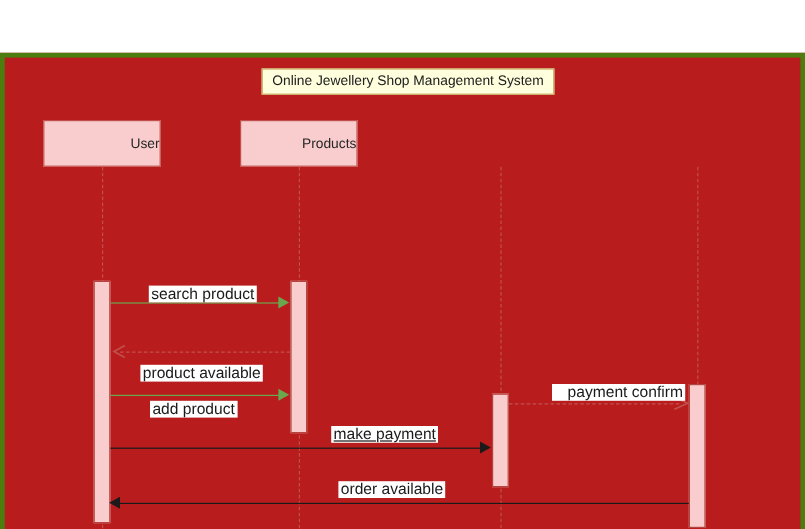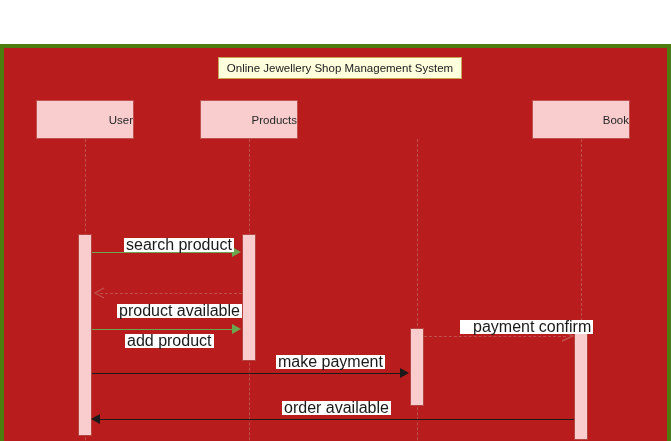--- a/index.html
+++ b/index.html
@@ -105,42 +105,39 @@
   
   .arrow-open {
     position: absolute;
     overflow: visible;
   }
 
   
   .msg-label {
     position: absolute;
     background: #ffffff;
-    font-size: 16px;
+    font-size: 13px;
     color: #1a1a1a;
     line-height: 14px;
     padding: 0 2px;
     white-space: nowrap;
   }
 </style>
 </head>
 <body>
 
 <div id="canvas">
 
   <div class="diagram-title">Online Jewellery Shop Management System</div>
 
   <div class="lifeline-head" style="left:32px;  top:52px;">
     <span>User</span>
   </div>
   <div class="lifeline-head" style="left:196px; top:52px;">
     <span>Products</span>
-  </div>
-  <div class="lifeline-head" style="left:528px; top:52px;">
-    <span>Book</span>
   </div>
 
   <div class="lifeline-stem" style="left:81px;"></div>
   <div class="lifeline-stem" style="left:245px;"></div>
   <div class="lifeline-stem" style="left:413px;"></div>
   <div class="lifeline-stem" style="left:577px;"></div>
 
   <div class="activation" style="left:74px;  top:186px; height:202px;"></div>
   <div class="activation" style="left:238px; top:186px; height:127px;"></div>
   <div class="activation" style="left:406px; top:280px; height:78px;"></div>
@@ -161,19 +158,19 @@
   <div class="msg-label" style="left:121px; top:286px;">add product</div>
 
   <div class="msg-line dashed" style="left:420px; top:288px; width:142px; border-top-color:#c0504d;"></div>
   <svg class="arrow-open" style="left:556px; top:281px;" width="16" height="14">
     <polyline points="2,2 13,7 2,12" fill="none" stroke="#c0504d" stroke-width="1.4"></polyline>
   </svg>
   <div class="msg-label" style="left:456px; top:272px;padding-left:13px;">payment confirm</div>
 
   <div class="msg-line" style="left:88px; top:325px; width:310px; border-top-color:#1a1a1a;"></div>
   <div class="arrow-head solid-right" style="left:396px; top:320px; border-left-color:#1a1a1a;"></div>
-  <div class="msg-label" style="left:272px; top:307px;">make payment</div>
+  <div class="msg-label" style="left:272px; top:307px;text-decoration:underline;">make payment</div>
 
   <div class="msg-line" style="left:96px; top:371px; width:474px; border-top-color:#1a1a1a;"></div>
   <div class="arrow-head solid-left" style="left:87px; top:366px; border-right-color:#1a1a1a;"></div>
   <div class="msg-label" style="left:278px; top:353px;">order available</div>
 
 </div>
 
 </body></html>

